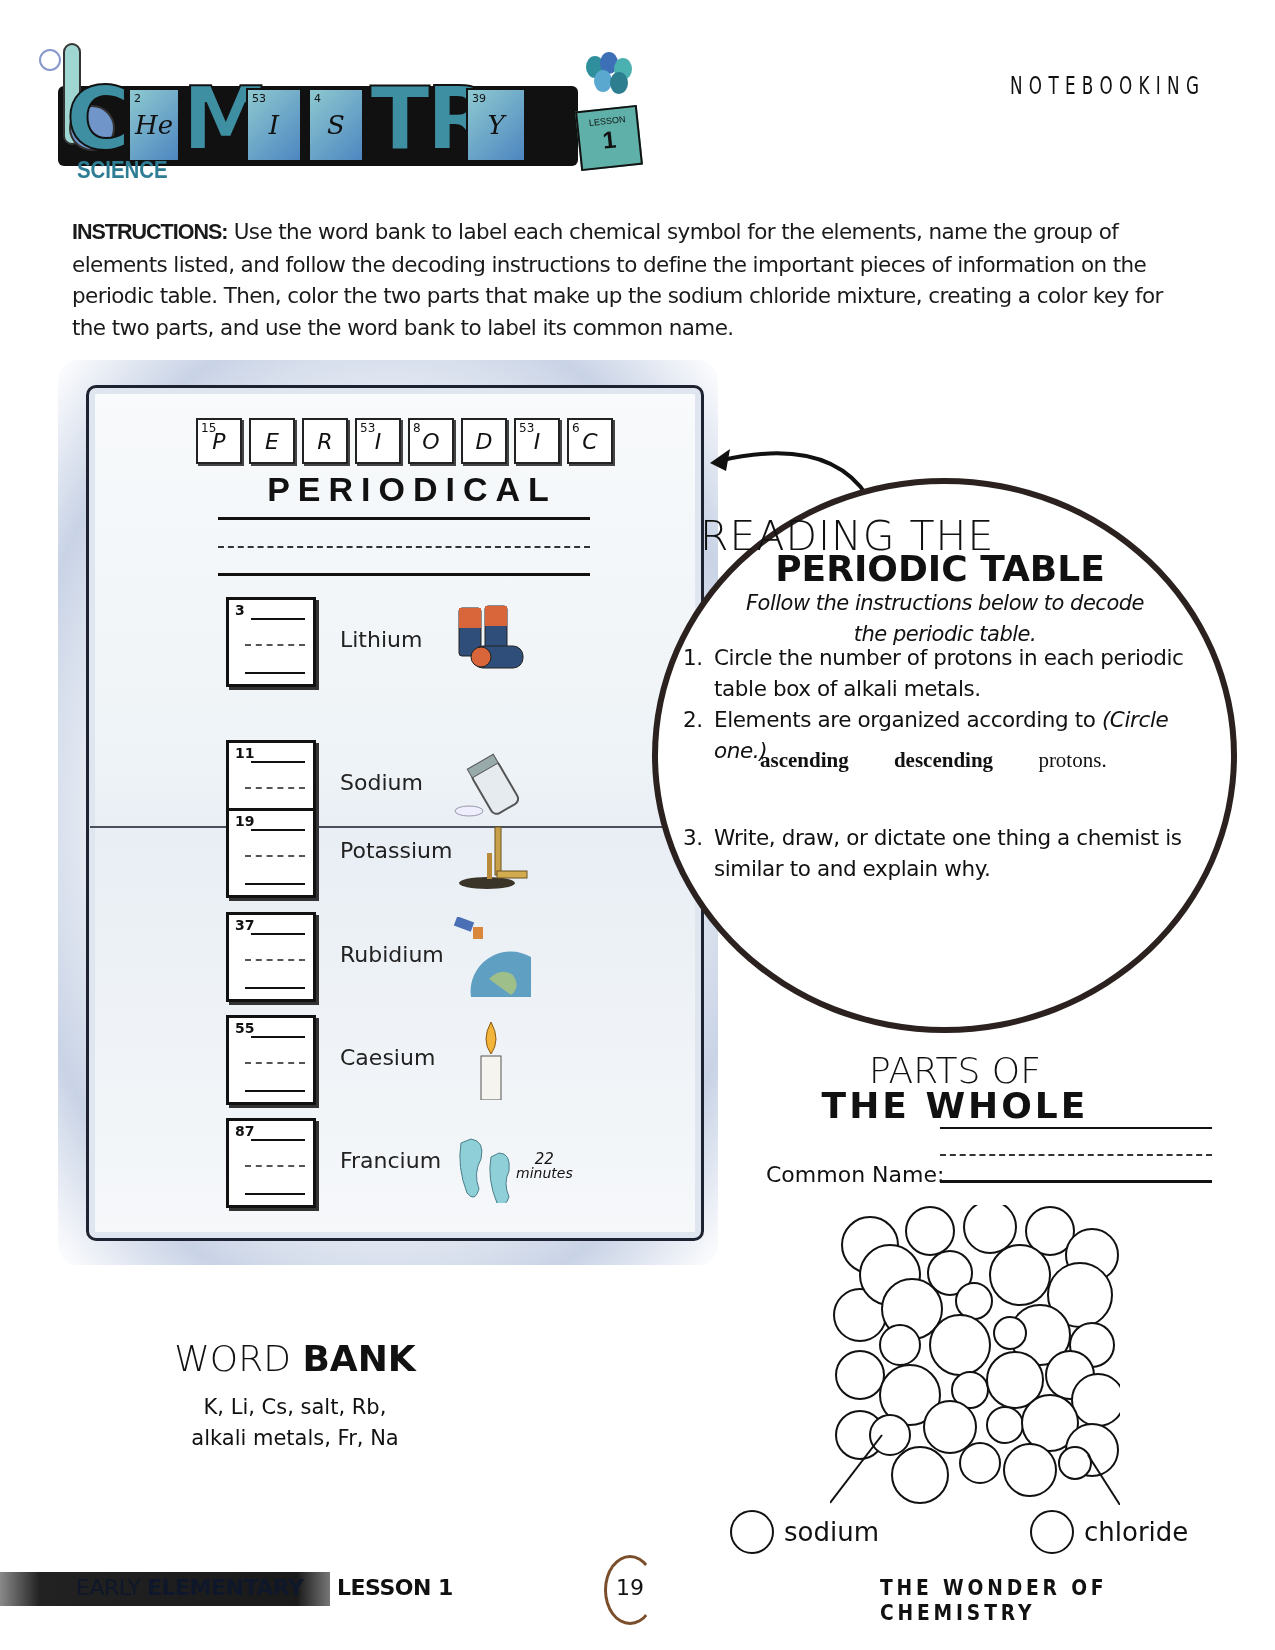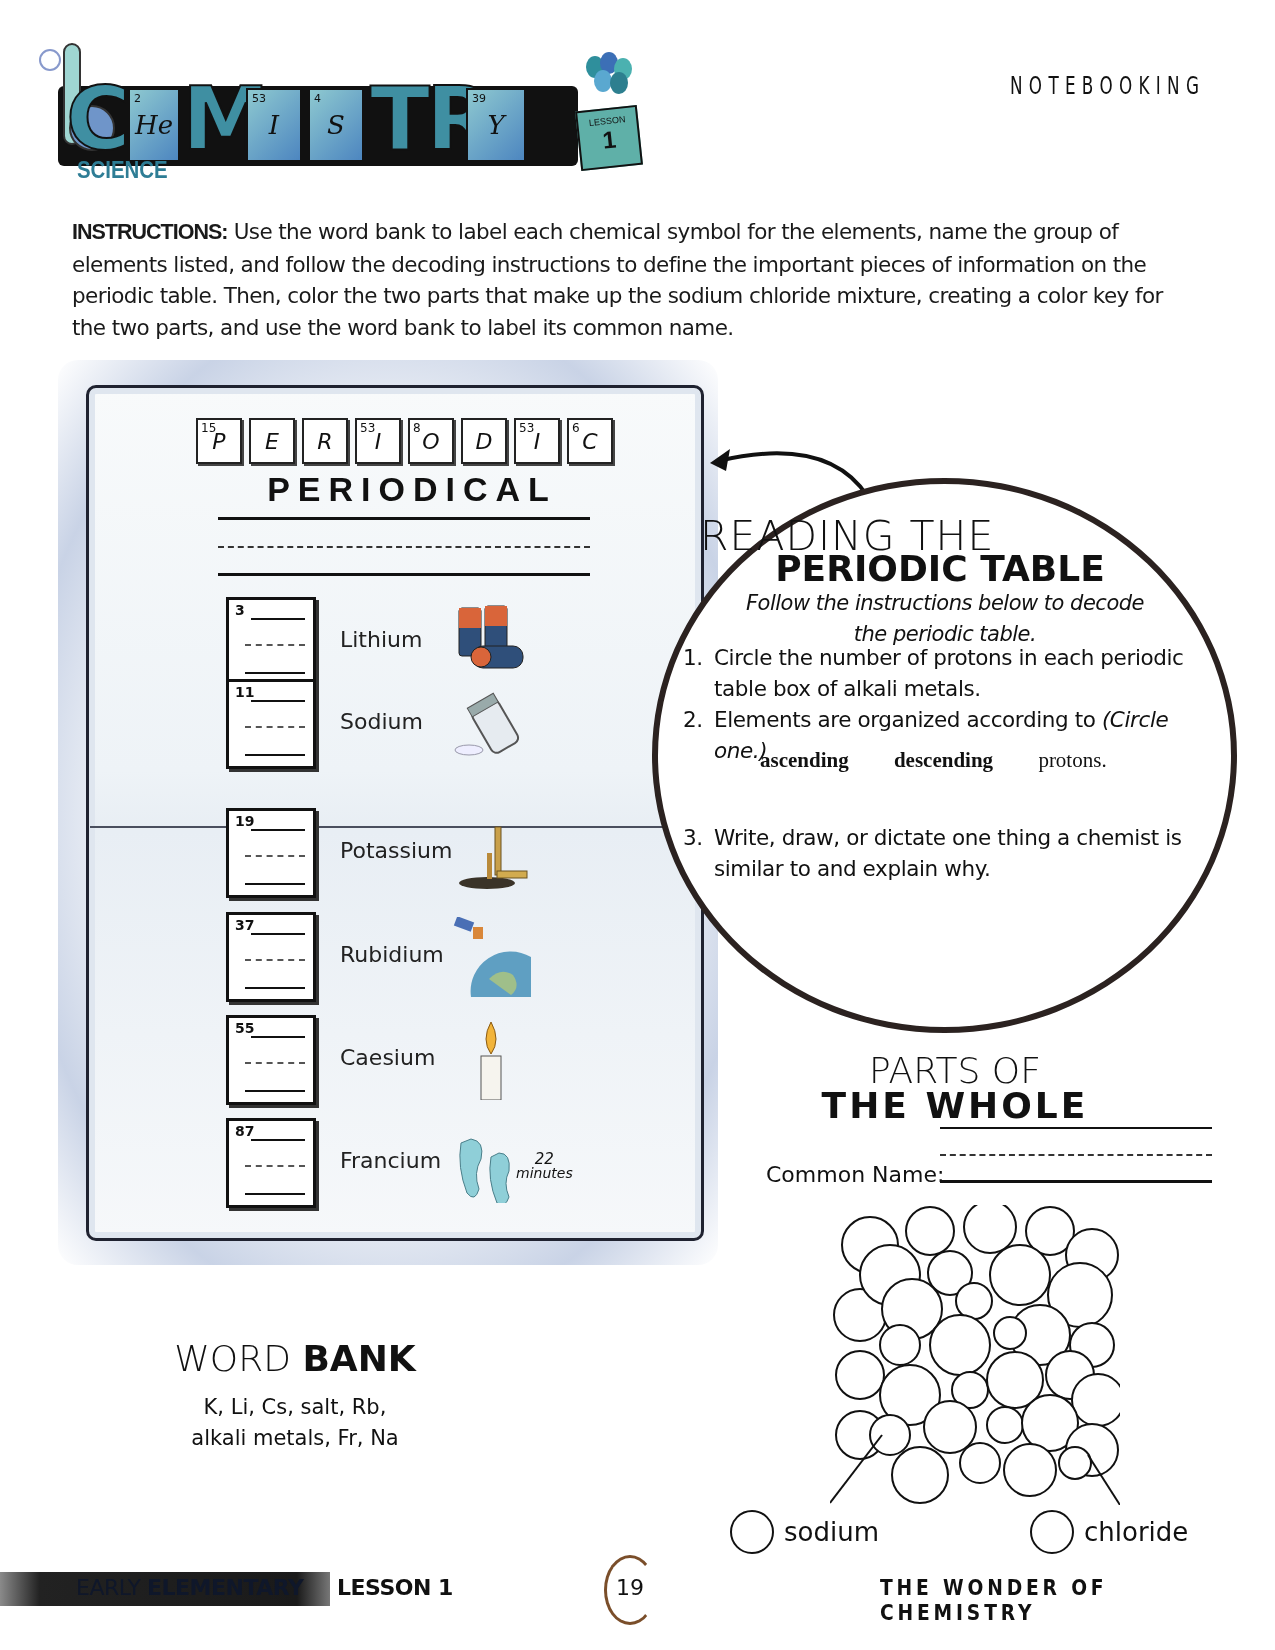--- a/index.html
+++ b/index.html
@@ -183,21 +183,21 @@
   <div class="el-name">Lithium</div>
   <svg class="el-pic" viewBox="0 0 80 80">
     <rect x="8" y="6" width="22" height="48" rx="3" fill="#2f4f7a" stroke="#222"></rect>
       <rect x="8" y="6" width="22" height="20" fill="#d9653a"></rect>
     <rect x="34" y="4" width="22" height="48" rx="3" fill="#2f4f7a" stroke="#222"></rect>
       <rect x="34" y="4" width="22" height="20" fill="#d9653a"></rect>
     <rect x="22" y="44" width="50" height="22" rx="10" fill="#2f4f7a" stroke="#222"></rect>
       <circle cx="30" cy="55" r="10" fill="#d9653a" stroke="#222"></circle>
   </svg>
 </div>
-<div class="el-row" style="top:679px;padding-left:20px;">
+<div class="el-row" style="top:740px;padding-left:20px;">
   <div class="el-box">
       <span class="num">11</span>
       <i class="l-top"></i>
       <i class="l-mid"></i>
       <i class="l-bot"></i>
     </div>
   <div class="el-name">Sodium</div>
   <svg class="el-pic" viewBox="0 0 80 80">
     <g transform="rotate(-30 45 40)">
         <rect x="28" y="18" width="30" height="48" rx="6" fill="#e6ebf0" stroke="#555" stroke-width="2"></rect>

